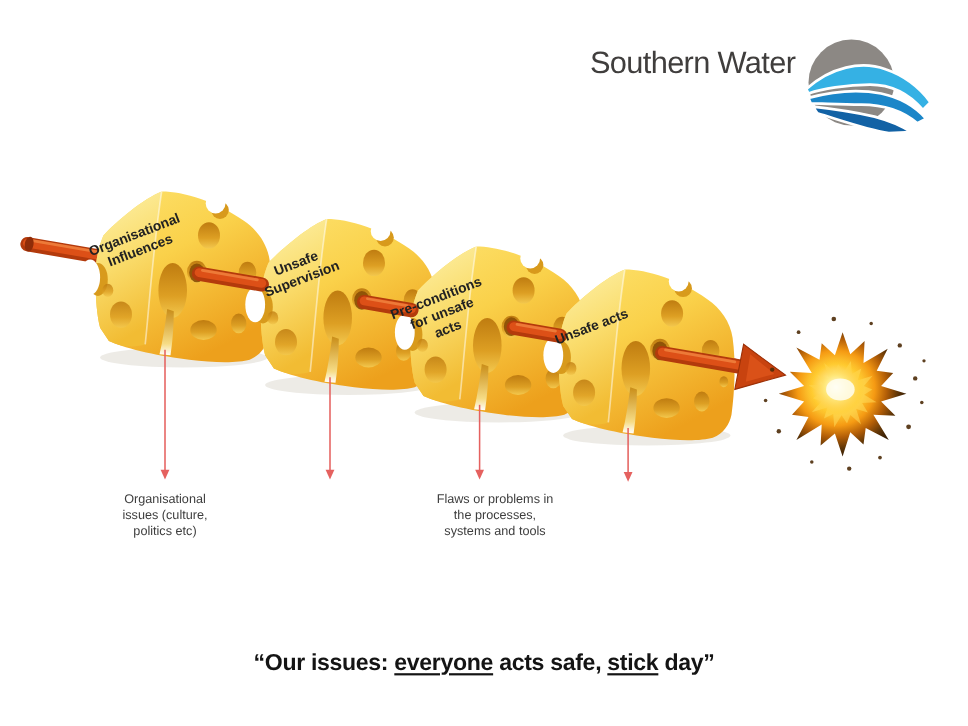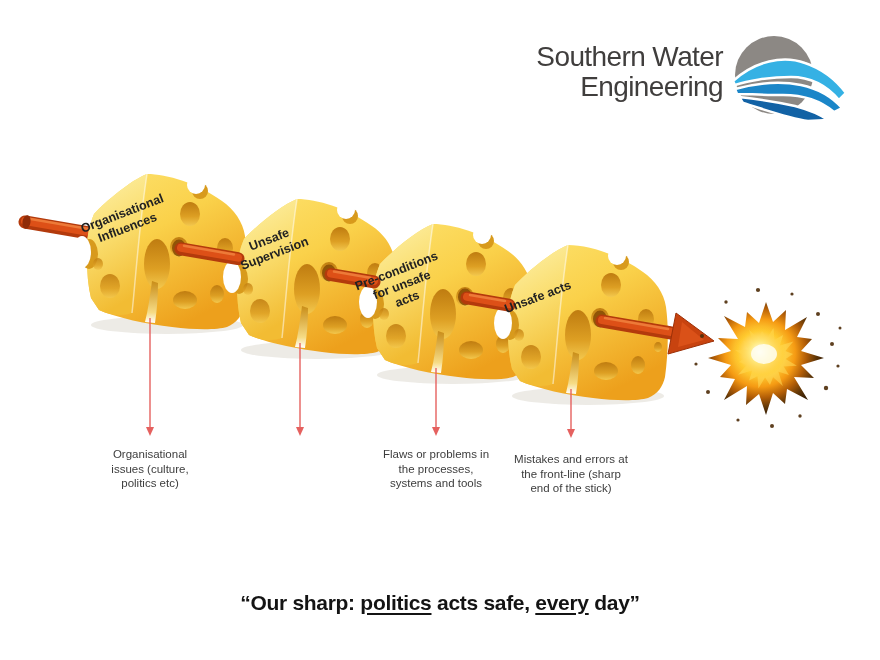--- a/index.html
+++ b/index.html
@@ -26,38 +26,37 @@
   .lbl-1{ left:60px;  top:206px; }
   .lbl-2{ left:207px; top:232px; }
   .lbl-3{ left:337px; top:263px; }
   .lbl-4{ left:473px; top:290px; }
   .caption{
     position:absolute; width:140px; text-align:center; top:447px;
     font-size:11.5px; line-height:1.28; color:#3d3d3d; white-space:pre-line;
   }
   .cap-1{ left:80px; }
   .cap-2{ left:230px; }
-  .cap-3{ left:366px; }
+  .cap-3{ left:380px; }
   .cap-4{ left:501px; top:452px; }
   .footer-quote{
     position:absolute; left:0; top:591px; width:880px; text-align:center;
     font-weight:bold; font-size:21px; color:#141414; letter-spacing:-0.3px;
   }
   .footer-quote .u{
     text-decoration:underline; text-decoration-thickness:2px; text-underline-offset:3px;
   }
 </style>
 </head>
 <body>
 
 <div class="slide">
 
   <div class="logo-text">
     <div>Southern Water</div>
-    <div>Engineering</div>
   </div>
   <svg class="logo-mark" width="140" height="90" viewBox="0 0 140 90">
     <circle cx="58" cy="42" r="39" fill="#8c8884"></circle>
     <path d="M17,48 C39,28 67,22 89,30 C107,36 121,48 130,60 L123,67 C111,53 95,44 75,44 C53,44 31,48 19,52 Z" fill="#35b1e4" stroke="#ffffff" stroke-width="2.5"></path>
     <path d="M19,56 C41,50 65,48 85,52 C104,56 118,66 126,75 L118,79 C105,68 87,62 67,62 C47,62 31,61 21,61 Z" fill="#1b86c8" stroke="#ffffff" stroke-width="2.5"></path>
     <path d="M23,64 C41,66 61,69 79,73 C94,77 105,82 112,87 L92,88 C72,85 47,76 27,70 Z" fill="#1262a5" stroke="#ffffff" stroke-width="2.5"></path>
   </svg>
 
 
   <svg class="diagram-svg" width="880" height="445" viewBox="0 160 880 445">
@@ -213,21 +212,18 @@
 for unsafe
 acts</div>
   <div class="cheese-label lbl-4">Unsafe acts</div>
 
   <div class="caption cap-1">Organisational
 issues (culture,
 politics etc)</div>
   <div class="caption cap-3">Flaws or problems in
 the processes,
 systems and tools</div>
-  <div class="caption cap-4">Mistakes and errors at
-the front-line (sharp
-end of the stick)</div>
 
   <div class="footer-quote">
-    <span>“Our sharp: </span><span class="u">politics</span><span> acts safe, </span><span class="u">every</span><span> day”</span>
+    <span>“Our issues: </span><span class="u">everyone</span><span> acts safe, </span><span class="u">stick</span><span> day”</span>
   </div>
 
 </div>
 
 </body></html>

